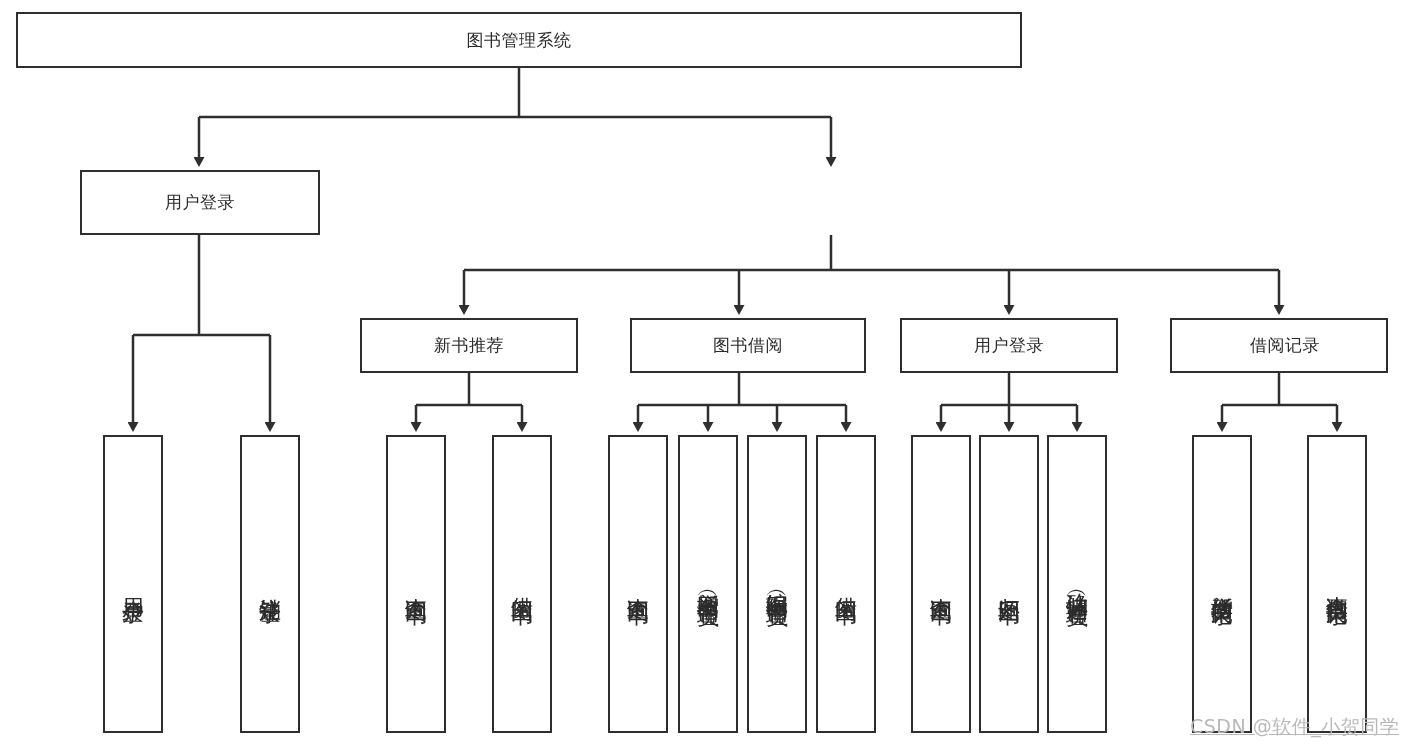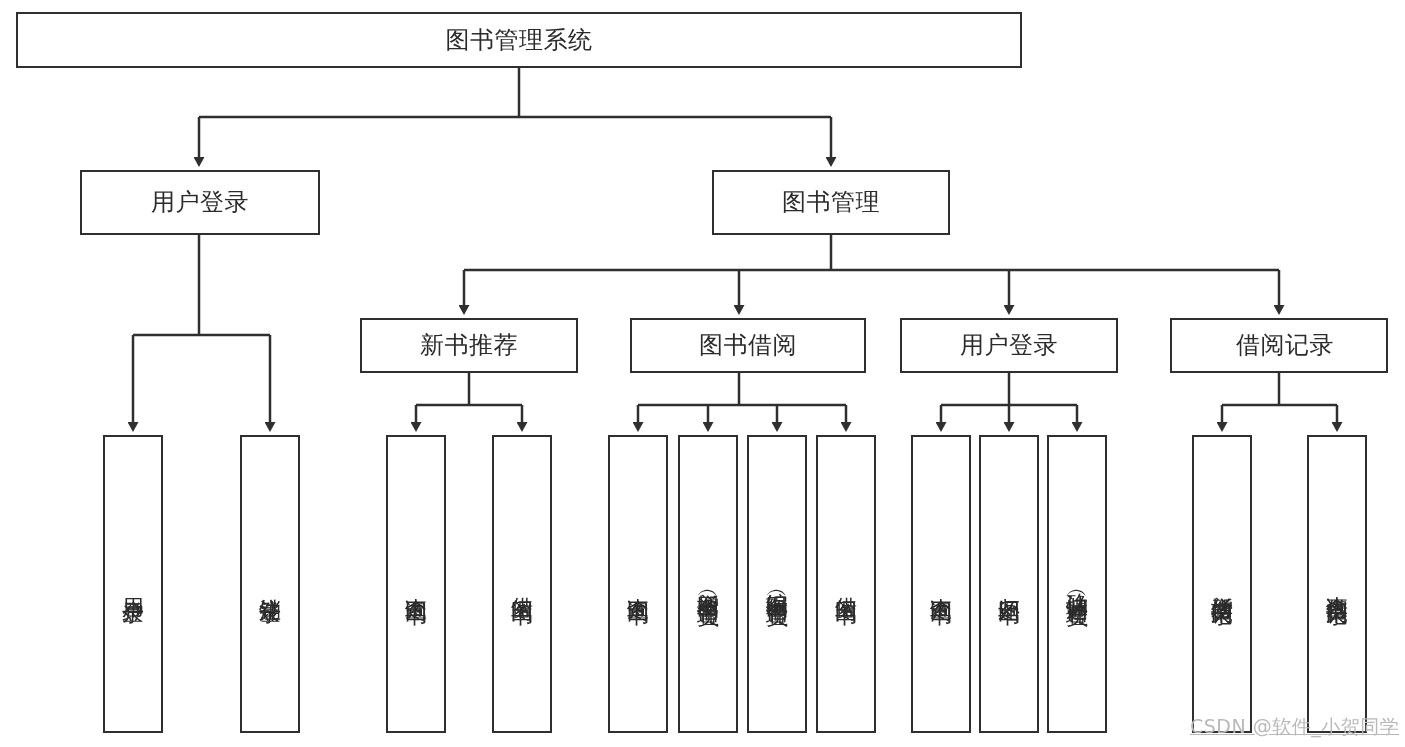--- a/index.html
+++ b/index.html
@@ -15,21 +15,21 @@
 
   .node{
     position:absolute;
     box-sizing:border-box;
     background:#ffffff;
     border:2.5px solid #2f2f2f;
     display:flex;align-items:center;justify-content:center;
     color:#2b2b2b;
   }
   .node .lbl{
-    font-size:24px;
+    font-size:17px;
     line-height:1.2;
     letter-spacing:0.5px;
     white-space:nowrap;
     color:#2b2b2b;
   }
   
   .leaf .lbl{
     writing-mode:vertical-rl;
     text-orientation:upright;
     font-size:22px;
@@ -104,23 +104,20 @@
   </svg>
 
   <div class="node" style="left:16px;top:12px;width:1006px;height:56px;">
     <span class="lbl">图书管理系统</span>
   </div>
 
   <div class="node" style="left:80px;top:170px;width:240px;height:65px;">
     <span class="lbl">用户登录</span>
   </div>
 
-  <div class="node" style="left:712px;top:170px;width:238px;height:65px;">
-    <span class="lbl">图书管理</span>
-  </div>
 
   <div class="node" style="left:360px;top:318px;width:218px;height:55px;">
     <span class="lbl">新书推荐</span>
   </div>
 
   <div class="node" style="left:630px;top:318px;width:236px;height:55px;">
     <span class="lbl">图书借阅</span>
   </div>
 
   <div class="node" style="left:900px;top:318px;width:218px;height:55px;">

